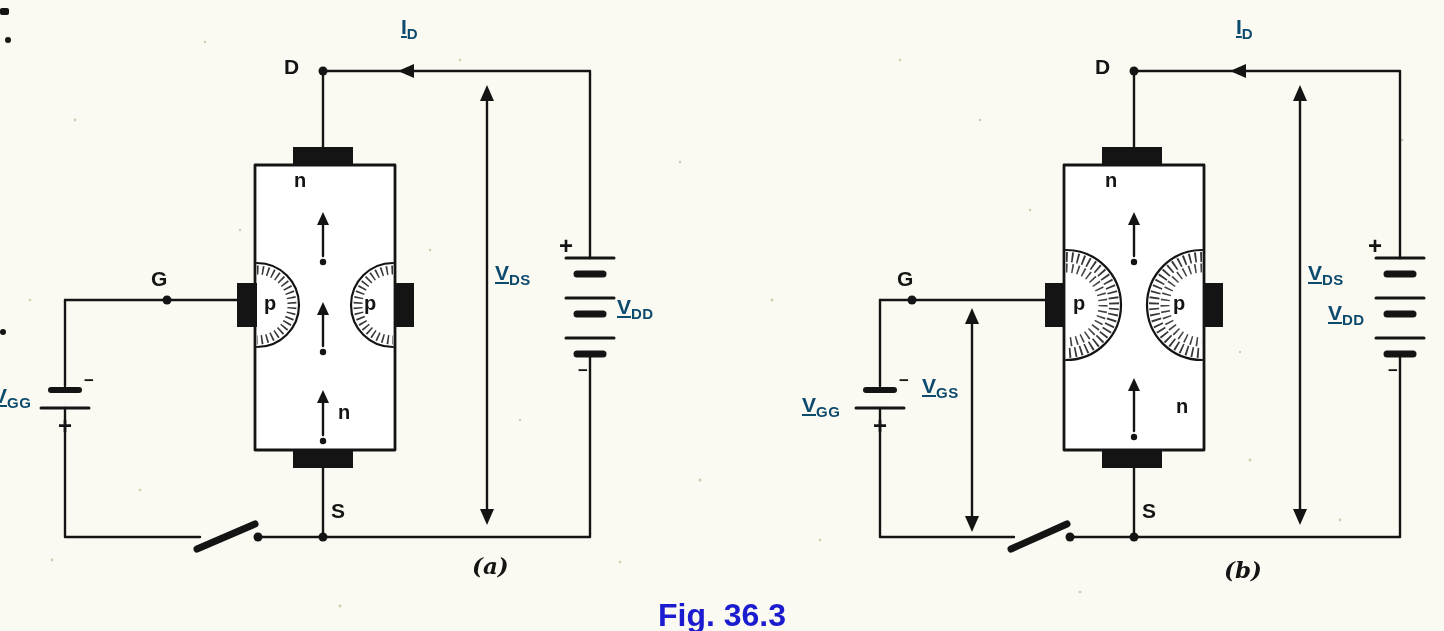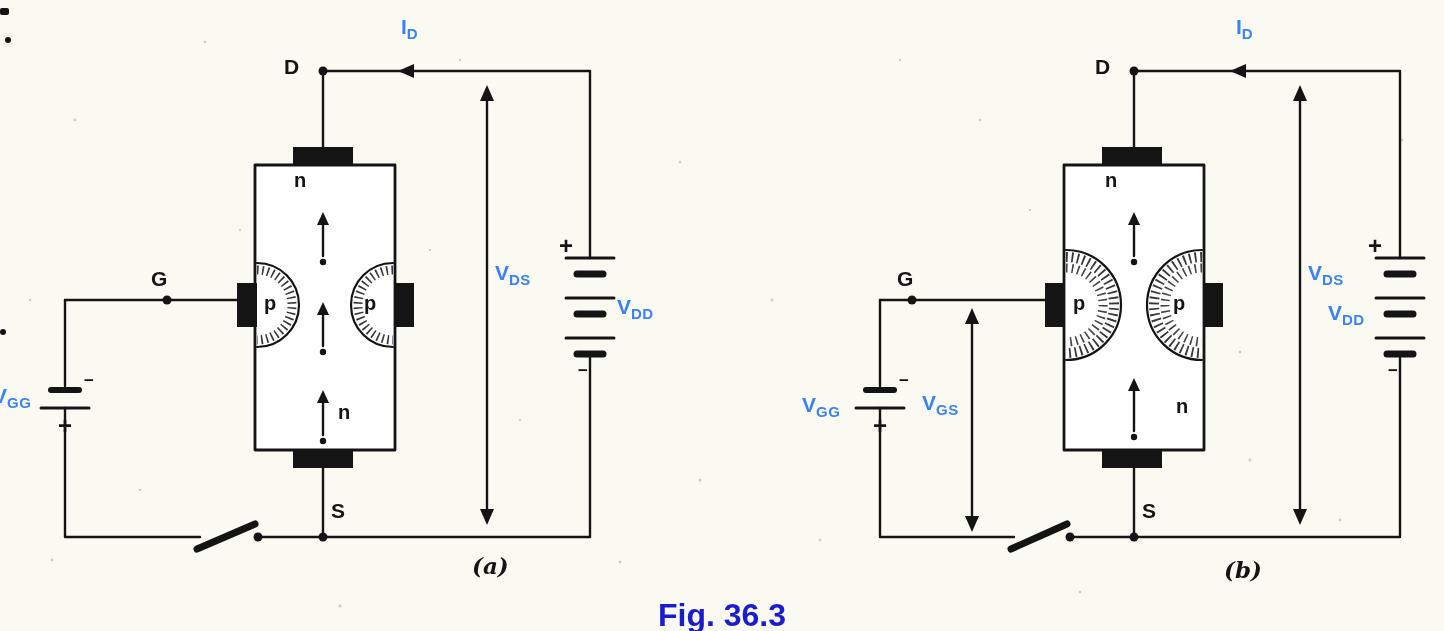--- a/index.html
+++ b/index.html
@@ -1,21 +1,21 @@
 <!DOCTYPE html>
 <html><head>
 <meta charset="utf-8">
 <style>
   html,body{margin:0;padding:0;}
   body{width:1444px;height:631px;overflow:hidden;background:#fbfaf2;}
   #stage{position:relative;width:1444px;height:631px;background:#fbfaf2;overflow:hidden;
          font-family:"Liberation Sans",sans-serif;color:#141414;}
   #circuit-svg{position:absolute;left:0;top:0;}
   .lbl{position:absolute;font:700 21px "Liberation Sans",sans-serif;color:#141414;line-height:1;}
-  .vlbl{position:absolute;font:700 21px "Liberation Sans",sans-serif;color:#3b82f6;line-height:1;white-space:nowrap;}
+  .vlbl{position:absolute;font:700 21px "Liberation Sans",sans-serif;color:#0c4a6e;line-height:1;white-space:nowrap;text-decoration:underline;}
   .vlbl sub{font-size:15px;vertical-align:-5px;letter-spacing:.5px;}
   .sign{position:absolute;font:700 24px "Liberation Sans",sans-serif;color:#141414;line-height:1;}
   .sign.small{font-size:17px;font-weight:700;}
   .region{font-size:20px;}
   .sub-label{position:absolute;font:italic 700 23px "DejaVu Serif",serif;color:#141414;line-height:1;}
   .caption{position:absolute;left:50%;transform:translateX(-50%);top:597px;
            font:700 32px "Liberation Sans",sans-serif;color:#1b1bd0;white-space:nowrap;}
 </style>
 </head>
 <body>
@@ -253,21 +253,21 @@
   </div>
   <div class="vlbl" style="left:1308px;top:262px">
     <span>V</span><sub>DS</sub>
   </div>
   <div class="vlbl" style="left:1328px;top:302px">
     <span>V</span><sub>DD</sub>
   </div>
   <div class="vlbl" style="left:802px;top:394px">
     <span>V</span><sub>GG</sub>
   </div>
-  <div class="vlbl" style="left:922px;top:392px">
+  <div class="vlbl" style="left:922px;top:375px">
     <span>V</span><sub>GS</sub>
   </div>
 
   <div class="sign" style="left:1368px;top:234px">+</div>
   <div class="sign small" style="left:1388px;top:362px">−</div>
   <div class="sign small" style="left:899px;top:372px">−</div>
   <div class="sign" style="left:873px;top:414px">+</div>
 
   <div class="sub-label" style="left:1224px;top:558px">(b)</div>
 

